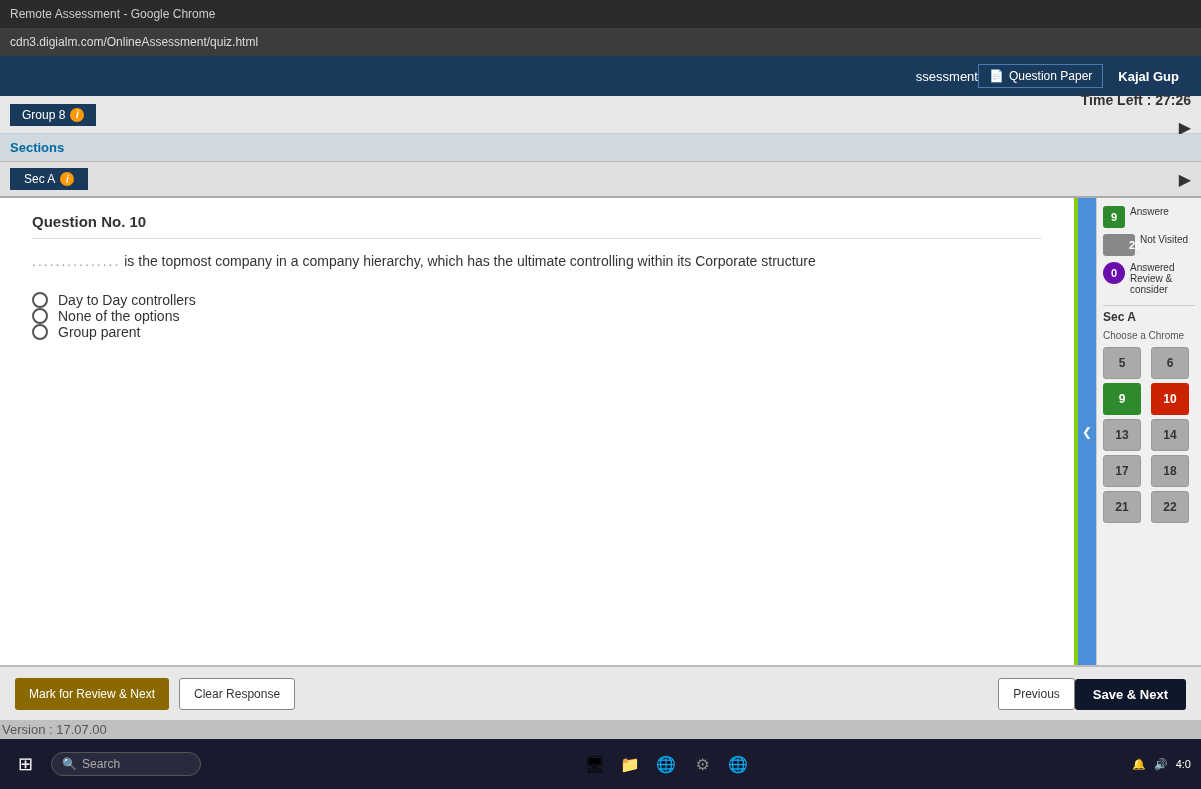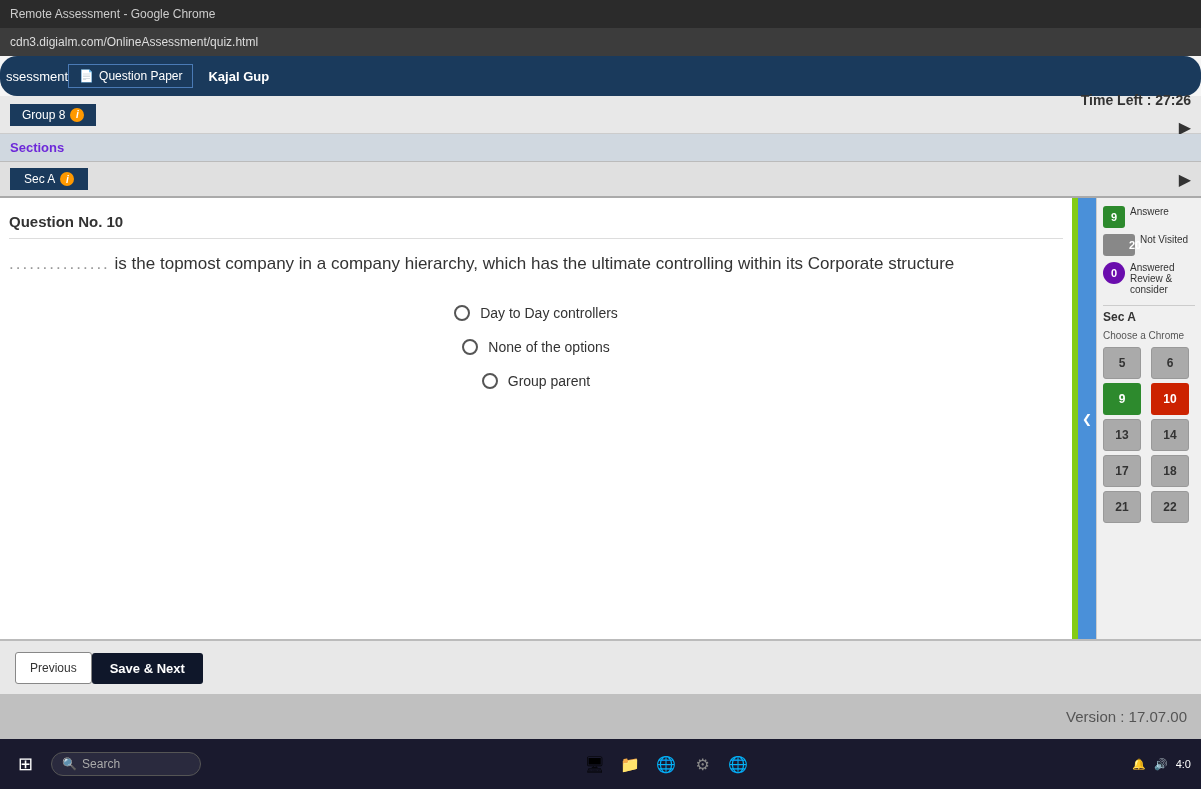--- a/index.html
+++ b/index.html
@@ -32,25 +32,24 @@
       height: calc(789px - 56px - 50px);
       background: #f5f5f5;
     }
 
     
     .top-bar {
       background: #1a3a5c;
       color: white;
       display: flex;
       align-items: center;
-      justify-content: flex-start;
-      padding: 0 6px;
+      justify-content: flex-end;
+      padding: 0 22px;
       height: 40px;
       font-size: 13px;
-      border-radius: 17px;
     }
     .top-bar-left { display: flex; align-items: center; gap: 10px; }
     .top-bar-right { display: flex; align-items: center; gap: 15px; }
     .question-paper-btn {
       background: #1a3a5c;
       color: white;
       border: 1px solid #4a7ab5;
       padding: 4px 10px;
       font-size: 12px;
       cursor: pointer;
@@ -106,21 +105,21 @@
       color: #333;
       font-size: 16px;
     }
 
     
     .sections-row {
       background: #d0d8e0;
       padding: 4px 10px;
       font-size: 13px;
       font-weight: bold;
-      color: #6d28d9;
+      color: #0369a1;
       border-bottom: 1px solid #bbb;
       height: 28px;
       display: flex;
       align-items: center;
     }
 
     
     .section-tabs {
       background: #e0e0e0;
       display: flex;
@@ -146,48 +145,46 @@
     .main-content {
       display: flex;
       flex: 1;
       overflow: hidden;
     }
 
     
     .question-area {
       flex: 1;
       background: white;
-      padding: 15px 9px;
+      padding: 15px 32px;
       overflow-y: auto;
-      border-right: 6px solid #84cc16;
+      border-right: 4px solid #84cc16;
     }
     .question-no {
       font-size: 15px;
       font-weight: bold;
       color: #333;
       margin-bottom: 12px;
       border-bottom: 1px solid #ddd;
       padding-bottom: 8px;
     }
     .question-text {
-      font-size: 17px;
-      color: #333;
-      margin-bottom: 28px;
+      font-size: 14px;
+      color: #333;
+      margin-bottom: 20px;
       line-height: 1.5;
     }
     .question-text .dots {
       color: #999;
       letter-spacing: 2px;
     }
     .options-list {
       list-style: none;
       display: flex;
       flex-direction: column;
-      gap: 18px;
-      align-items: center;
     }
     .option-item {
       display: flex;
       align-items: center;
       gap: 10px;
       font-size: 14px;
       color: #333;
       cursor: pointer;
     }
     .option-radio {
@@ -325,24 +322,24 @@
       padding: 8px 18px;
       font-size: 13px;
       font-weight: bold;
       cursor: pointer;
       border-radius: 3px;
     }
 
     
     .version-bar {
       background: #c0c0c0;
-      text-align: right;
-      font-size: 15px;
+      text-align: left;
+      font-size: 13px;
       color: #555;
-      padding: 14px;
+      padding: 2px;
     }
 
     
     .taskbar {
       background: #1a1a2e;
       height: 50px;
       display: flex;
       align-items: center;
       justify-content: space-between;
       padding: 0 10px;
@@ -504,20 +501,24 @@
         <button class="q-num-btn q-gray">17</button>
         <button class="q-num-btn q-gray">18</button>
         <button class="q-num-btn q-gray">21</button>
         <button class="q-num-btn q-gray">22</button>
       </div>
     </div>
 
   </div>
 
   <div class="bottom-bar">
+    <div class="bottom-left">
+      <button class="btn-mark-review">Mark for Review &amp; Next</button>
+      <button class="btn-clear">Clear Response</button>
+    </div>
     <div class="bottom-right">
       <button class="btn-previous">Previous</button>
       <button class="btn-save-next">Save &amp; Next</button>
     </div>
   </div>
 
   <div class="version-bar">
     <span>Version : 17.07.00</span>
   </div>
 

